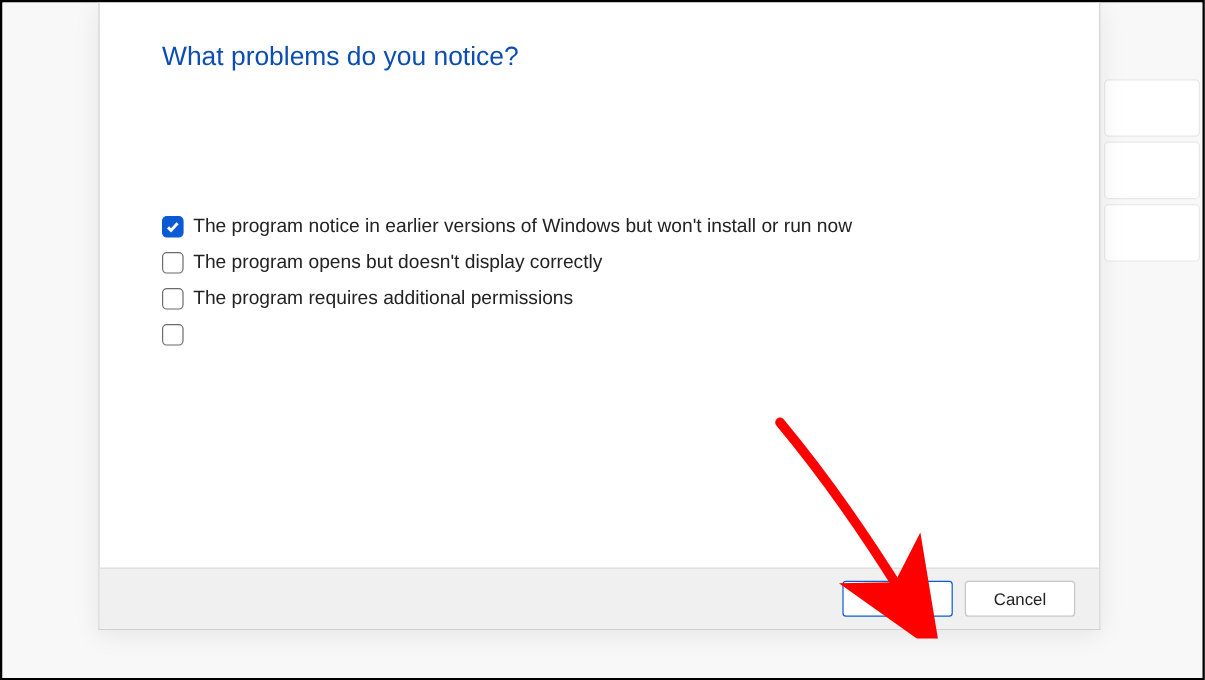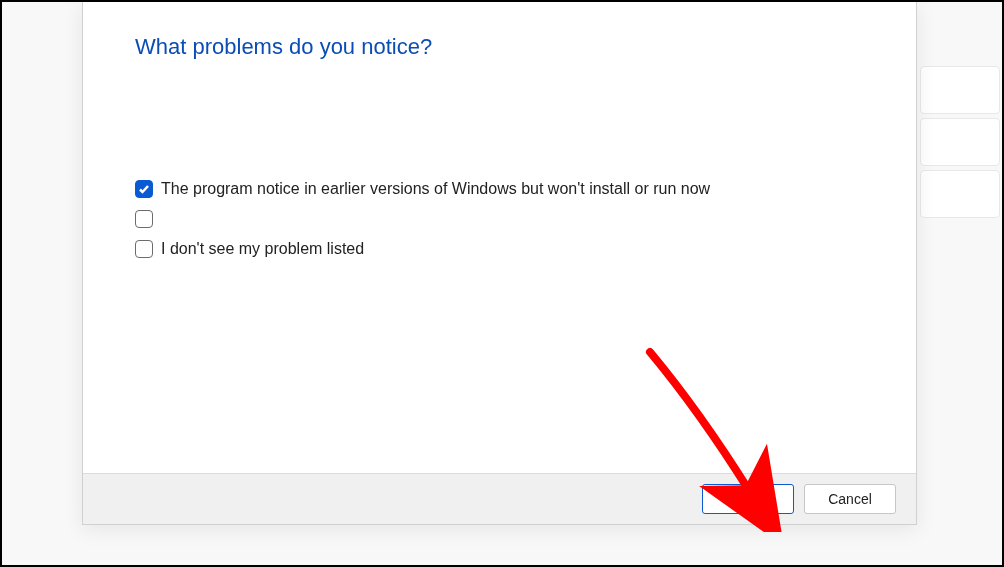--- a/index.html
+++ b/index.html
@@ -171,28 +171,34 @@
               <polyline points="2,6.5 4.5,9 10,3"></polyline>
             </svg>
         </span>
         <span class="option-label">The program notice in earlier versions of Windows but won't install or run now</span>
       </label>
 
       <label class="option-row">
         <span class="cb">
           
         </span>
-      </label>
-
+        <span class="option-label">The program opens but doesn't display correctly</span>
+      </label>
 
       <label class="option-row">
         <span class="cb">
           
         </span>
-        <span class="option-label">I don't see my problem listed</span>
+        <span class="option-label">The program requires additional permissions</span>
+      </label>
+
+      <label class="option-row">
+        <span class="cb">
+          
+        </span>
       </label>
 
     </div>
   </div>
 
   <div class="dialog-footer">
     <button class="btn primary">Next</button>
     <button class="btn">Cancel</button>
   </div>
 </div>

